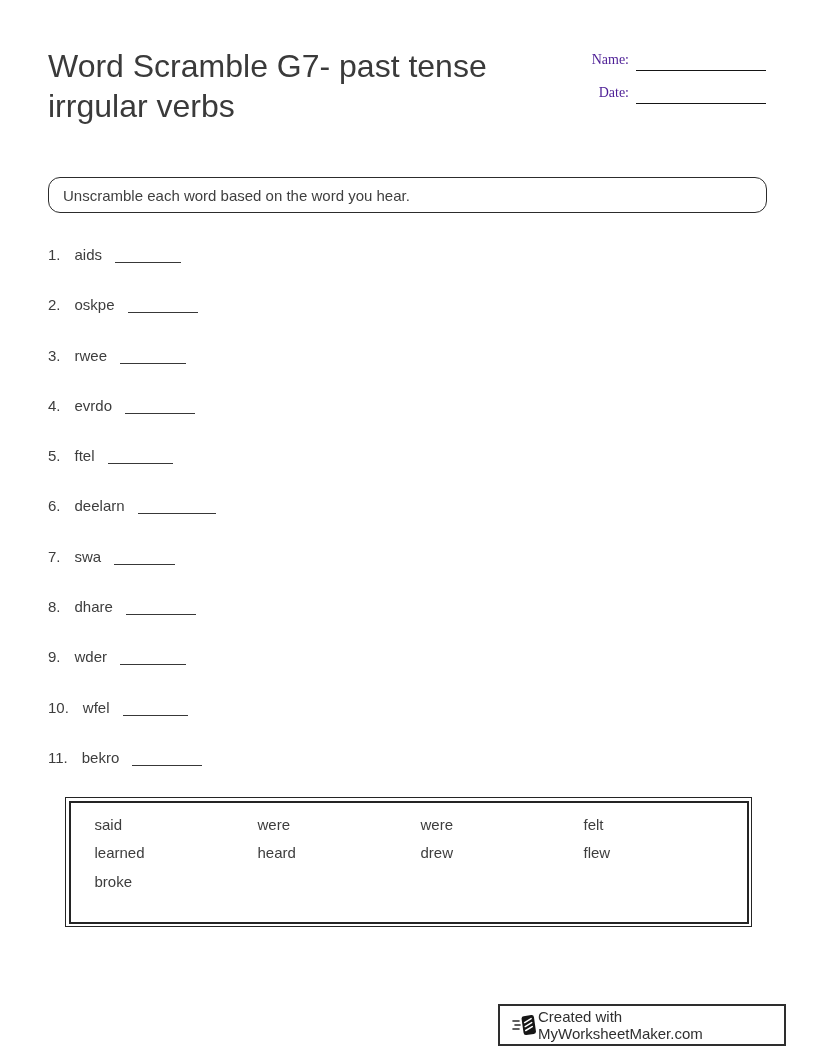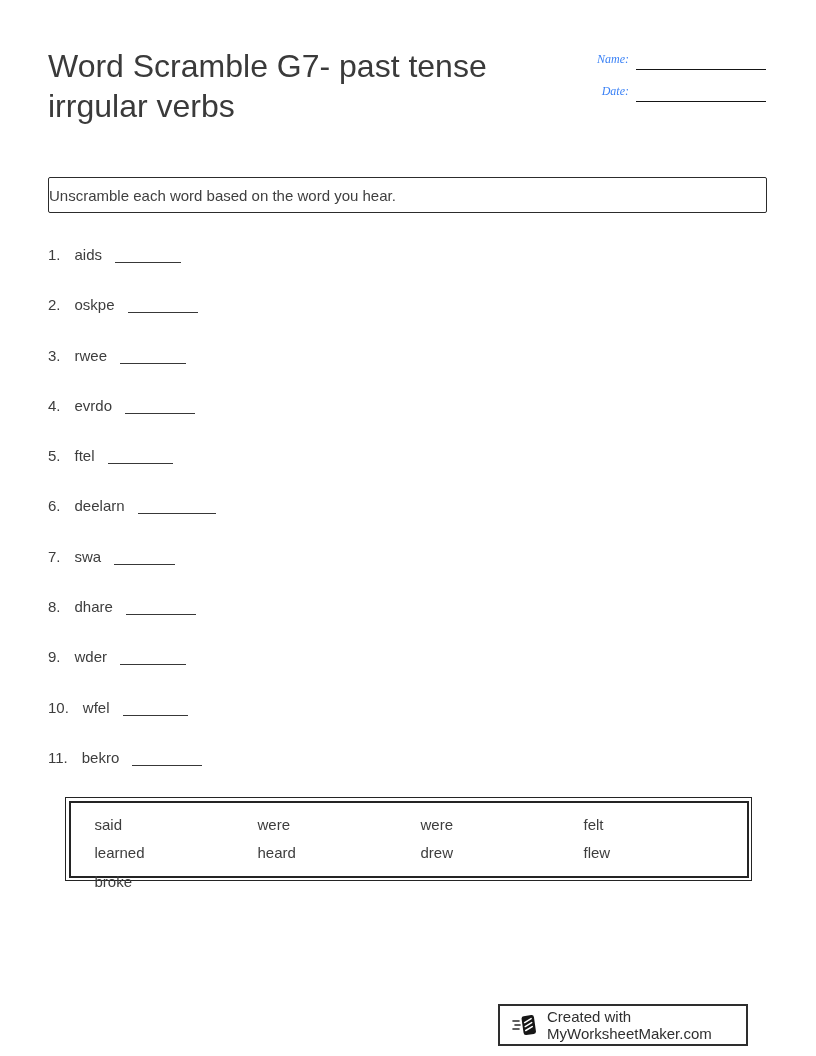--- a/index.html
+++ b/index.html
@@ -17,62 +17,62 @@
   .title {
     position: absolute; left: 48px; top: 46px; width: 480px;
     margin: 0; font-size: 32px; line-height: 40px;
     font-weight: 400; color: #3a3a3a;
   }
 
   
   .namedate {
     position: absolute; top: 52px; right: 50px; width: 210px;
     font-family: "Liberation Serif", serif;
-    font-size: 12px; color: #3b82f6; font-style: italic;
+    font-size: 14px; color: #4c1d95;
   }
   .nd-row { display: flex; align-items: flex-end; justify-content: flex-end; margin-bottom: 17px; }
   .nd-label { margin-right: 7px; white-space: nowrap; }
   .nd-line { width: 130px; height: 0; border-bottom: 1.5px solid #151515; margin-bottom: -3px; }
 
   
   .instruction-box {
     position: absolute; left: 48px; top: 177px;
     width: 719px; height: 36px; box-sizing: border-box;
-    border: 1.6px solid #2c2c2c; border-radius: 2px;
-    display: flex; align-items: center; 
+    border: 1.6px solid #2c2c2c; border-radius: 12px;
+    display: flex; align-items: center; padding-left: 14px;
     font-size: 15px; color: #3f3f3f;
   }
 
   
   .q-list { position: absolute; left: 48px; top: 243px; margin: 0; padding: 0; list-style: none; }
   .q-item { display: flex; align-items: flex-end; height: 20px; margin-bottom: 30.3px; font-size: 15px; color: #3d3d3d; }
   .q-num { margin-right: 14px; }
   .q-word { margin-right: 13px; }
   .q-blank { height: 0; border-bottom: 1.9px solid #383838; }
 
   
   .bank-outer {
     position: absolute; left: 65px; top: 797px;
-    width: 687px; height: 84px; box-sizing: border-box;
+    width: 687px; height: 130px; box-sizing: border-box;
     border: 1.7px solid #242424; padding: 2.5px; background: #fff;
   }
   .bank-inner {
     width: 100%; height: 100%; box-sizing: border-box;
     border: 2.3px solid #242424;
     display: grid; grid-template-columns: repeat(4, 1fr);
     align-content: start; padding: 8px 0 0 24px;
   }
   .bank-word { font-size: 15px; line-height: 28.5px; color: #3d3d3d; }
 
   
   .credit {
     position: absolute; left: 498px; top: 1004px;
-    width: 250px; height: 42px; box-sizing: border-box;
+    width: 288px; height: 42px; box-sizing: border-box;
     border: 2px solid #2e2e2e; background: #fff;
-    display: flex; align-items: center; padding: 0 12px; gap: 9px;
+    display: flex; align-items: center; padding: 0 12px; 
     font-size: 15px; color: #2f2f2f;
   }
   .logo { flex: 0 0 auto; display: block; }
 </style>
 </head>
 <body>
 
 <div class="page">
 
   <h1 class="title">Word Scramble G7- past tense irrgular verbs</h1>

